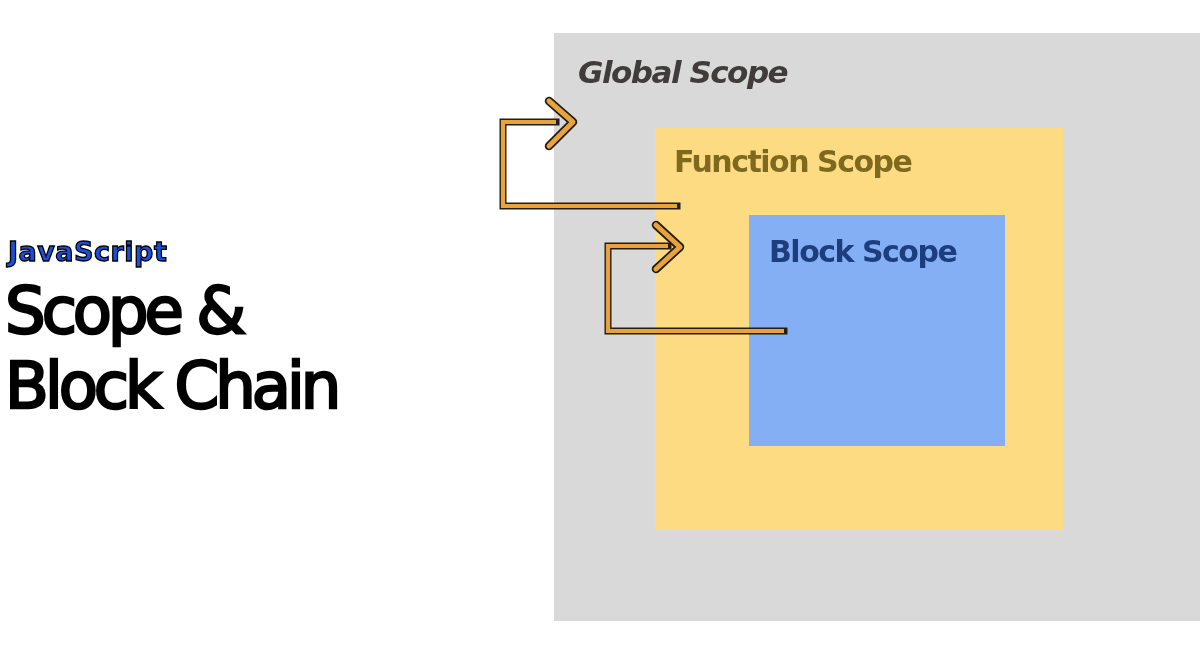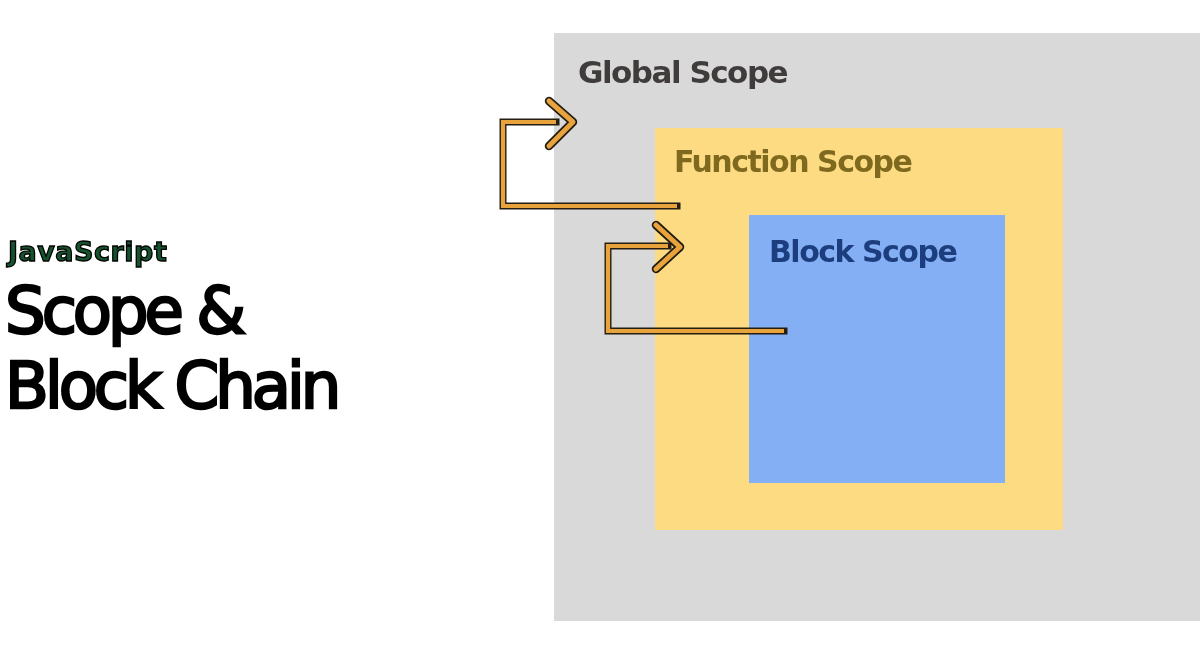--- a/index.html
+++ b/index.html
@@ -37,31 +37,31 @@
     line-height: 1;
     white-space: nowrap;
   }
   .headline.line1 { top: 279px; }
   .headline.line2 { top: 354px; }
 
   
   .scope-box { position: absolute; }
   .global-box   { left: 554px; top: 33px;  width: 646px; height: 588px; }
   .function-box { left: 655px; top: 128px; width: 408px; height: 402px; }
-  .block-box    { left: 749px; top: 215px; width: 256px; height: 268px; }
+  .block-box    { left: 749px; top: 215px; width: 256px; height: 231px; }
 
   .scope-label {
     position: absolute;
     font-weight: bold;
     font-size: 30px;
     letter-spacing: -1.5px;
     line-height: 1;
     white-space: nowrap;
   }
-  .global-box   .scope-label { left: 24px; top: 24px; font-size: 31px; }
+  .global-box   .scope-label { left: 24px; top: 24px; font-size: 31px; font-style: italic; }
   .function-box .scope-label { left: 19px; top: 19px; }
   .block-box    .scope-label { left: 20px; top: 22px; }
 
   
   .arrows {
     position: absolute;
     left: 0; top: 0;
     width: 1200px;
     height: 663px;
     pointer-events: none;
@@ -69,21 +69,21 @@
   .hook-outline { fill: none; stroke-width: 7;   stroke-linejoin: miter; stroke-linecap: square; }
   .hook-core    { fill: none; stroke-width: 4.2; stroke-linejoin: miter; stroke-linecap: butt; }
   .head-outline { fill: none; stroke-width: 8.5; stroke-linejoin: round; stroke-linecap: round; }
   .head-core    { fill: none; stroke-width: 5;   stroke-linejoin: round; stroke-linecap: round; }
 </style>
 </head>
 <body>
 
 <div class="canvas">
 
-  <div class="kicker" style="color: #14532d; text-align: center;">JavaScript</div>
+  <div class="kicker" style="color: #1d4ed8; text-align: center;">JavaScript</div>
   <div class="headline line1" style="color: rgb(0, 0, 0);">Scope &amp;</div>
   <div class="headline line2" style="color: rgb(0, 0, 0);">Block Chain</div>
 
   <div class="scope-box global-box" style="background-color: rgb(217, 217, 217);">
     <div class="scope-label" style="color: rgb(64, 60, 60);">Global Scope</div>
   </div>
 
   <div class="scope-box function-box" style="background-color: rgb(252, 219, 130);">
     <div class="scope-label" style="color: rgb(126, 105, 30);">Function Scope</div>
   </div>

